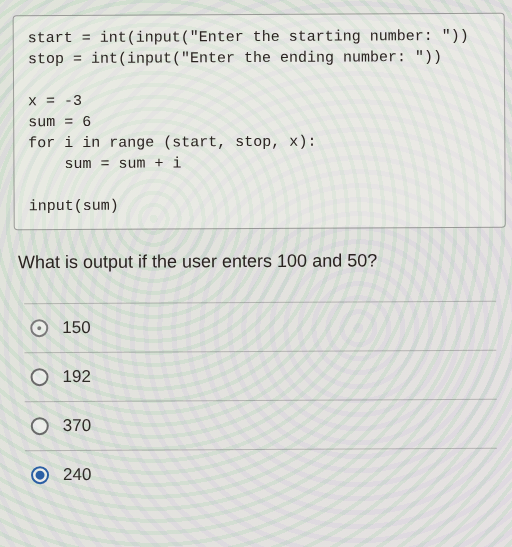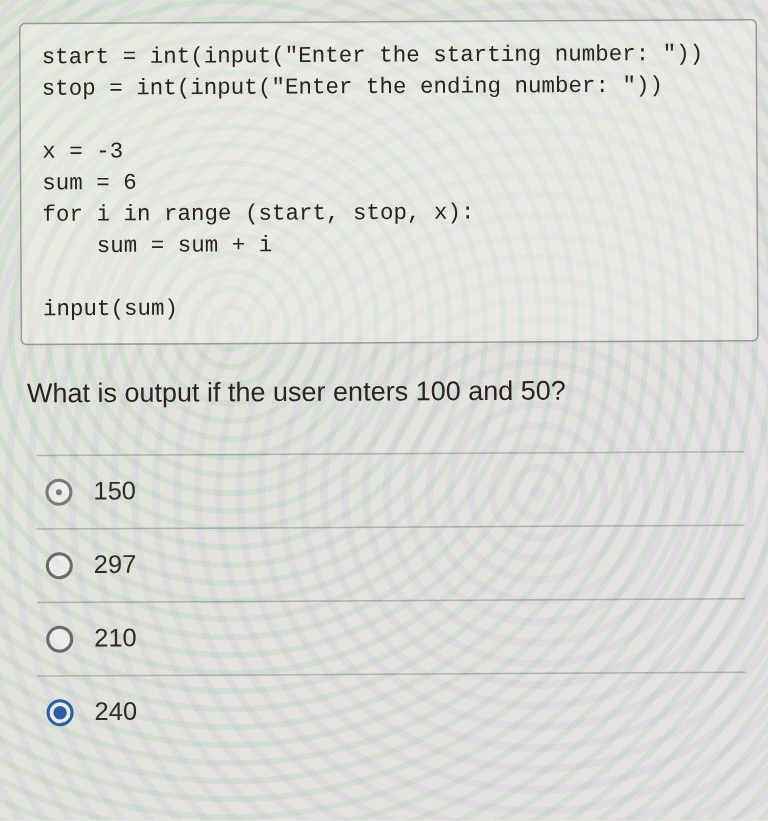--- a/index.html
+++ b/index.html
@@ -106,26 +106,26 @@
 
   <div class="options">
 
     <div class="opt">
       <span class="radio marked"></span>
       <span>150</span>
     </div>
 
     <div class="opt">
       <span class="radio"></span>
-      <span>297</span>
+      <span>192</span>
     </div>
 
     <div class="opt">
       <span class="radio"></span>
-      <span>210</span>
+      <span>370</span>
     </div>
 
     <div class="opt">
       <span class="radio selected"></span>
       <span>240</span>
     </div>
 
   </div>
 </div>
 

